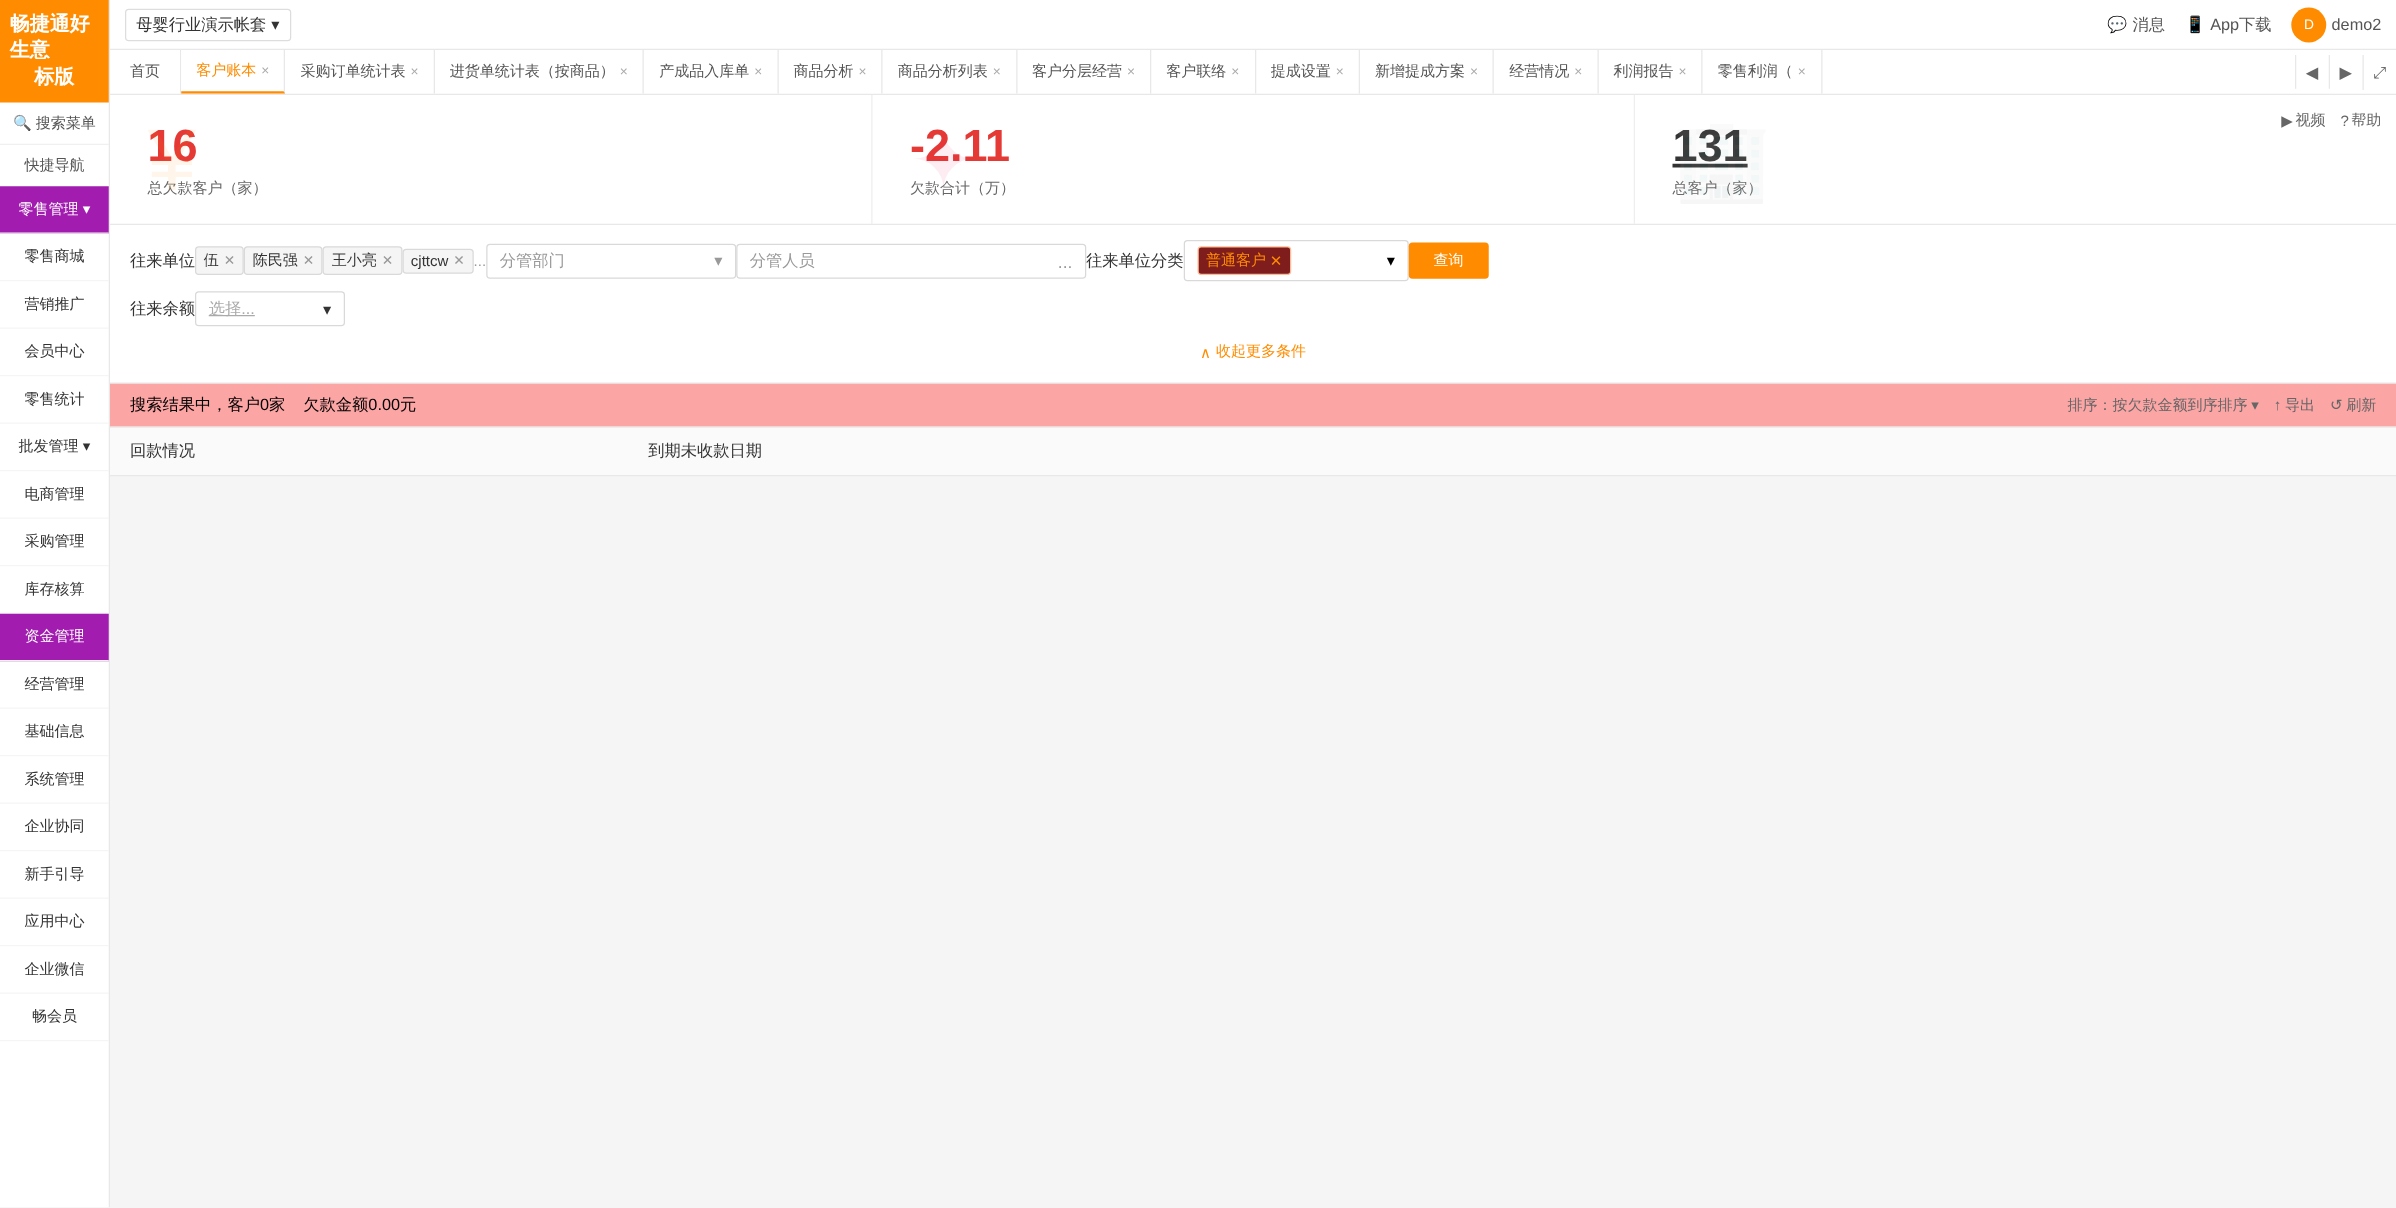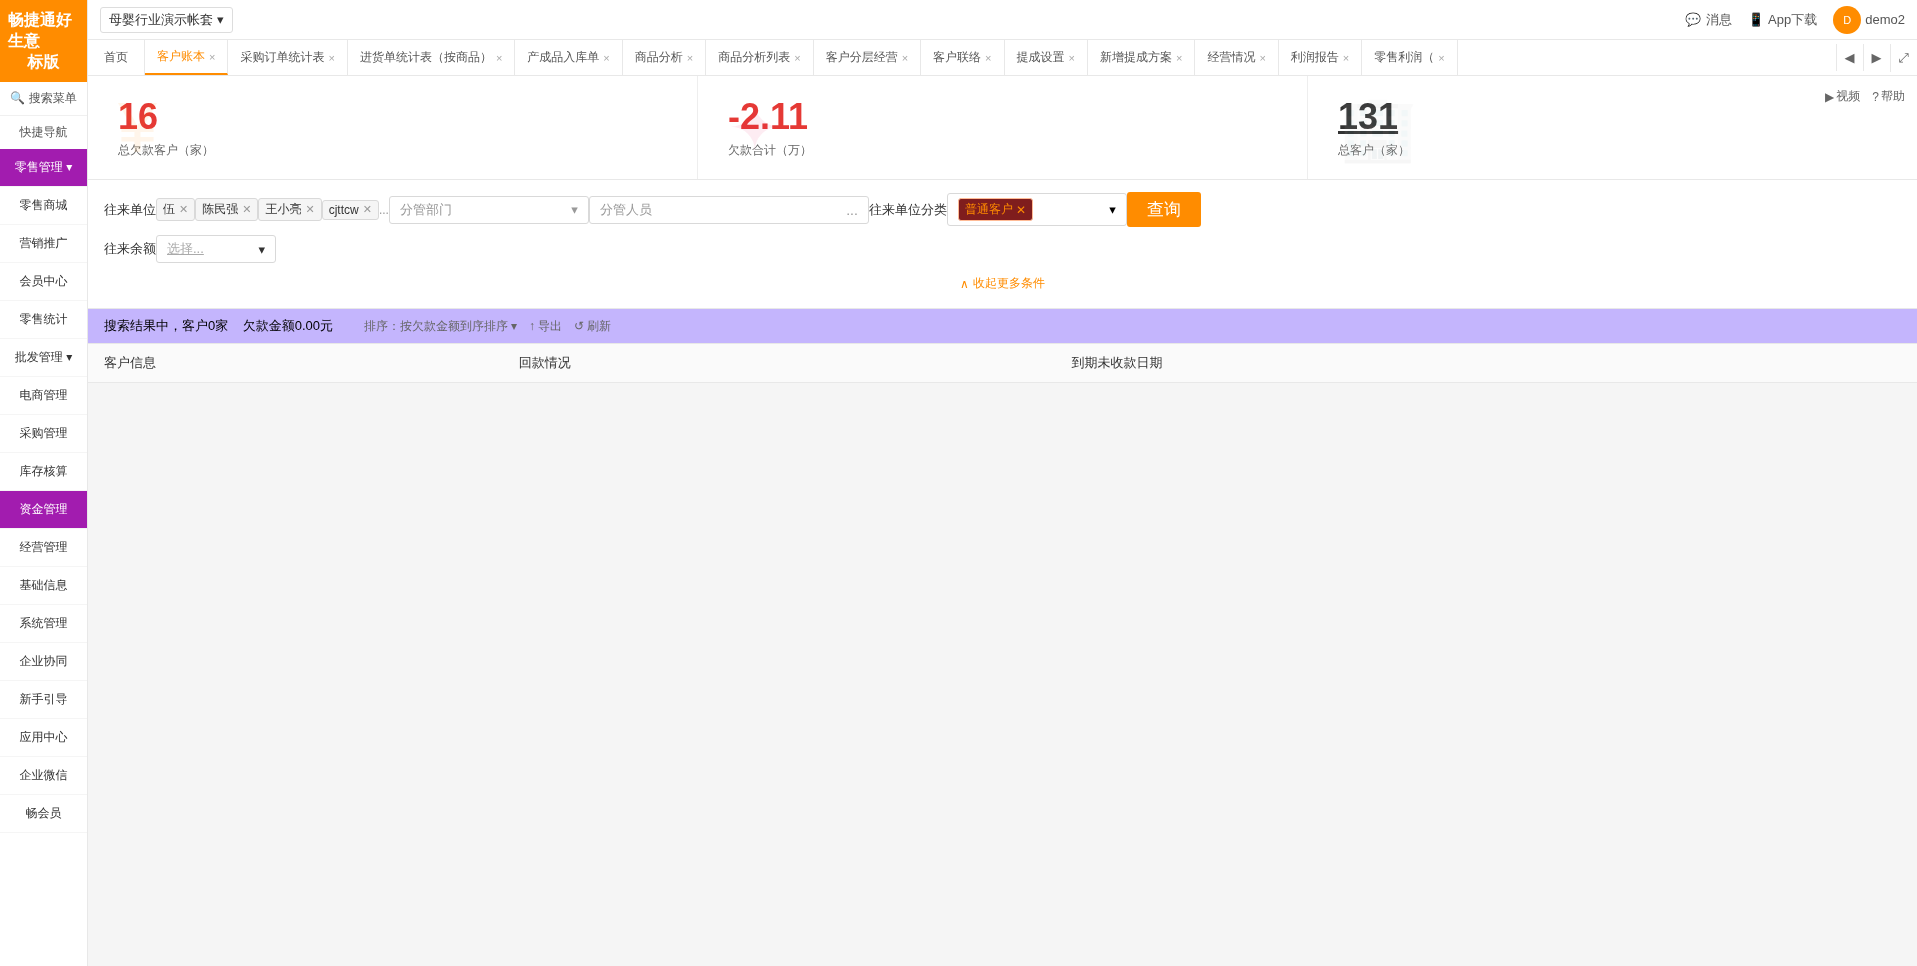--- a/index.html
+++ b/index.html
@@ -53,24 +53,24 @@
     .filter-label { font-size: 13px; color: #333; white-space: nowrap; }
     .filter-tag { display: inline-flex; align-items: center; background: #f5f5f5; border: 1px solid #d9d9d9; border-radius: 3px; padding: 2px 6px; font-size: 12px; color: #333; gap: 4px; }
     .filter-tag .remove { color: #999; cursor: pointer; font-size: 11px; }
     .filter-more { color: #999; cursor: pointer; font-size: 12px; }
     .filter-dropdown { display: flex; align-items: center; border: 1px solid #d9d9d9; border-radius: 3px; padding: 4px 10px; min-width: 200px; cursor: pointer; font-size: 13px; color: #999; background: #fff; }
     .filter-dots { color: #999; cursor: pointer; font-size: 14px; margin-left: 4px; }
     .filter-select { display: inline-flex; align-items: center; border: 1px solid #d9d9d9; border-radius: 3px; padding: 4px 10px; min-width: 120px; cursor: pointer; font-size: 13px; color: #333; background: #fff; gap: 4px; }
     .tag-selected { background: #7f1d1d; border: 1px solid #ffbb96; color: #ff8c00; display: inline-flex; align-items: center; border-radius: 3px; padding: 2px 6px; font-size: 12px; gap: 3px; }
     .tag-selected .remove { color: #ff8c00; cursor: pointer; }
     .collapse-btn { display: flex; align-items: center; justify-content: center; gap: 4px; color: #ff8c00; font-size: 12px; cursor: pointer; padding: 4px 0; }
-    .query-btn { background: #ff8c00; color: #fff; border: none; padding: 6px 20px; border-radius: 3px; cursor: pointer; font-size: 17px; }
-
-    
-    .results-bar { display: flex; align-items: center; padding: 8px 16px; background: #c4b5fd; border-bottom: 1px solid #e8e8e8; gap: 31px; }
+    .query-btn { background: #ff8c00; color: #fff; border: none; padding: 6px 20px; border-radius: 3px; cursor: pointer; font-size: 12px; }
+
+    
+    .results-bar { display: flex; align-items: center; justify-content: space-between; padding: 8px 16px; background: #fca5a5; border-bottom: 1px solid #e8e8e8; gap: 31px; }
     .results-actions { display: flex; align-items: center; gap: 12px; font-size: 12px; color: #666; }
     .results-actions span { cursor: pointer; display: flex; align-items: center; gap: 3px; }
     .sort-select { display: flex; align-items: center; gap: 4px; cursor: pointer; }
 
     
     .data-table { width: 100%; background: #fff; }
     .table-header { display: grid; grid-template-columns: 1.5fr 2fr 1.5fr 1.5fr; padding: 10px 16px; border-bottom: 1px solid #e8e8e8; background: #fafafa; }
     .table-header-cell { font-size: 13px; color: #333; font-weight: 500; }
 
     
@@ -321,21 +321,20 @@
         </span>
         <span>
           <span>↺</span>
           <span>刷新</span>
         </span>
       </div>
     </div>
 
     <div class="data-table">
       <div class="table-header">
-        <div class="table-header-cell">客户信息</div>
         <div class="table-header-cell">回款情况</div>
         <div class="table-header-cell">到期未收款日期</div>
       </div>
 
     </div>
 
   </div>
 </div>
 
 </body></html>

